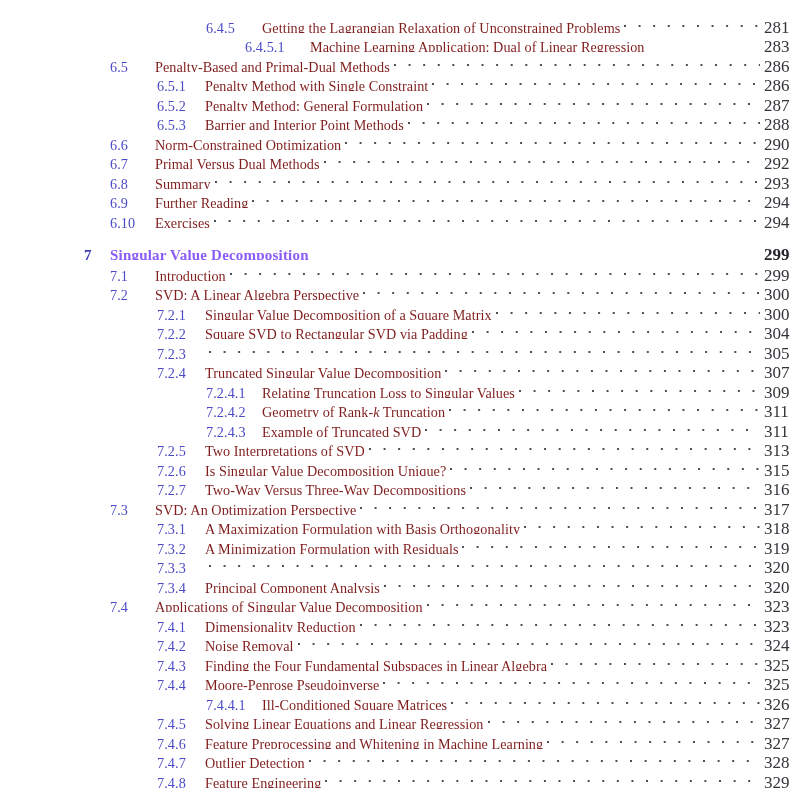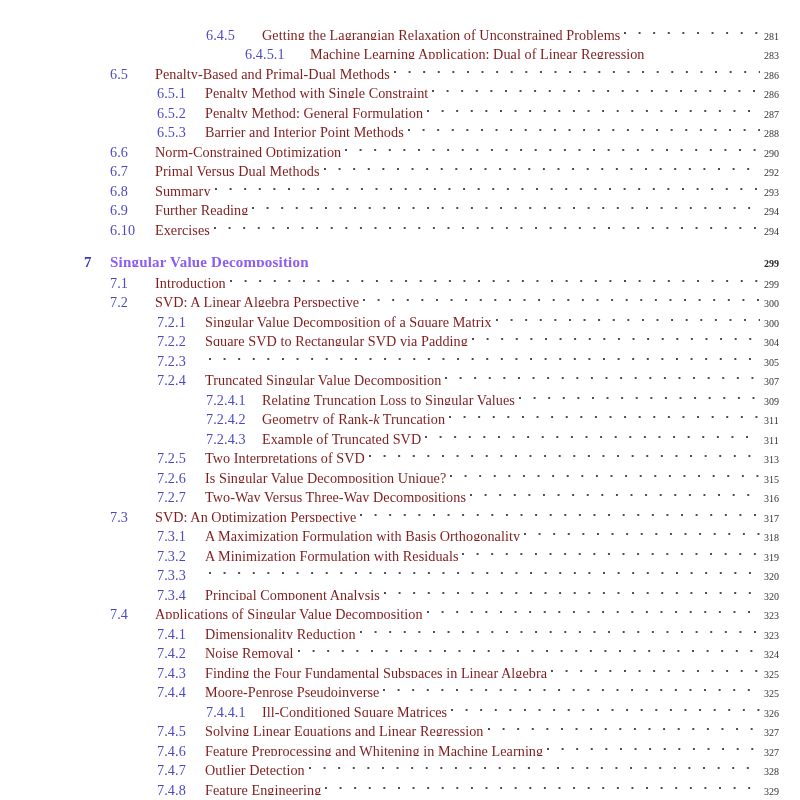--- a/index.html
+++ b/index.html
@@ -12,21 +12,21 @@
     height: 800px;
     overflow: hidden;
     font-family: "Liberation Serif", serif;
     -webkit-font-smoothing: antialiased;
   }
 
   #toc {
     position: relative;
     width: 800px;
     height: 708px;
-    padding-top: 20px;
+    padding-top: 13px;
     box-sizing: border-box;
   }
 
   .toc-row {
     display: flex;
     align-items: baseline;
     height: 19.5px;
     line-height: 19.5px;
     font-size: 14.2px;
     color: #4a4ac6;
@@ -73,21 +73,21 @@
     background-repeat: repeat-x;
   }
   .leader.none::after { background-image: none; }
 
   
   .page {
     flex: 0 0 auto;
     width: 36px;
     text-align: left;
     color: #33333a;
-    font-size: 10px;
+    font-size: 17px;
   }
 
   
   
   .lvl1 { padding-left: 110px; }
   .lvl1 > .num { width: 45px; }
 
   
   .lvl2 { padding-left: 157px; }
   .lvl2 > .num { width: 48px; }

